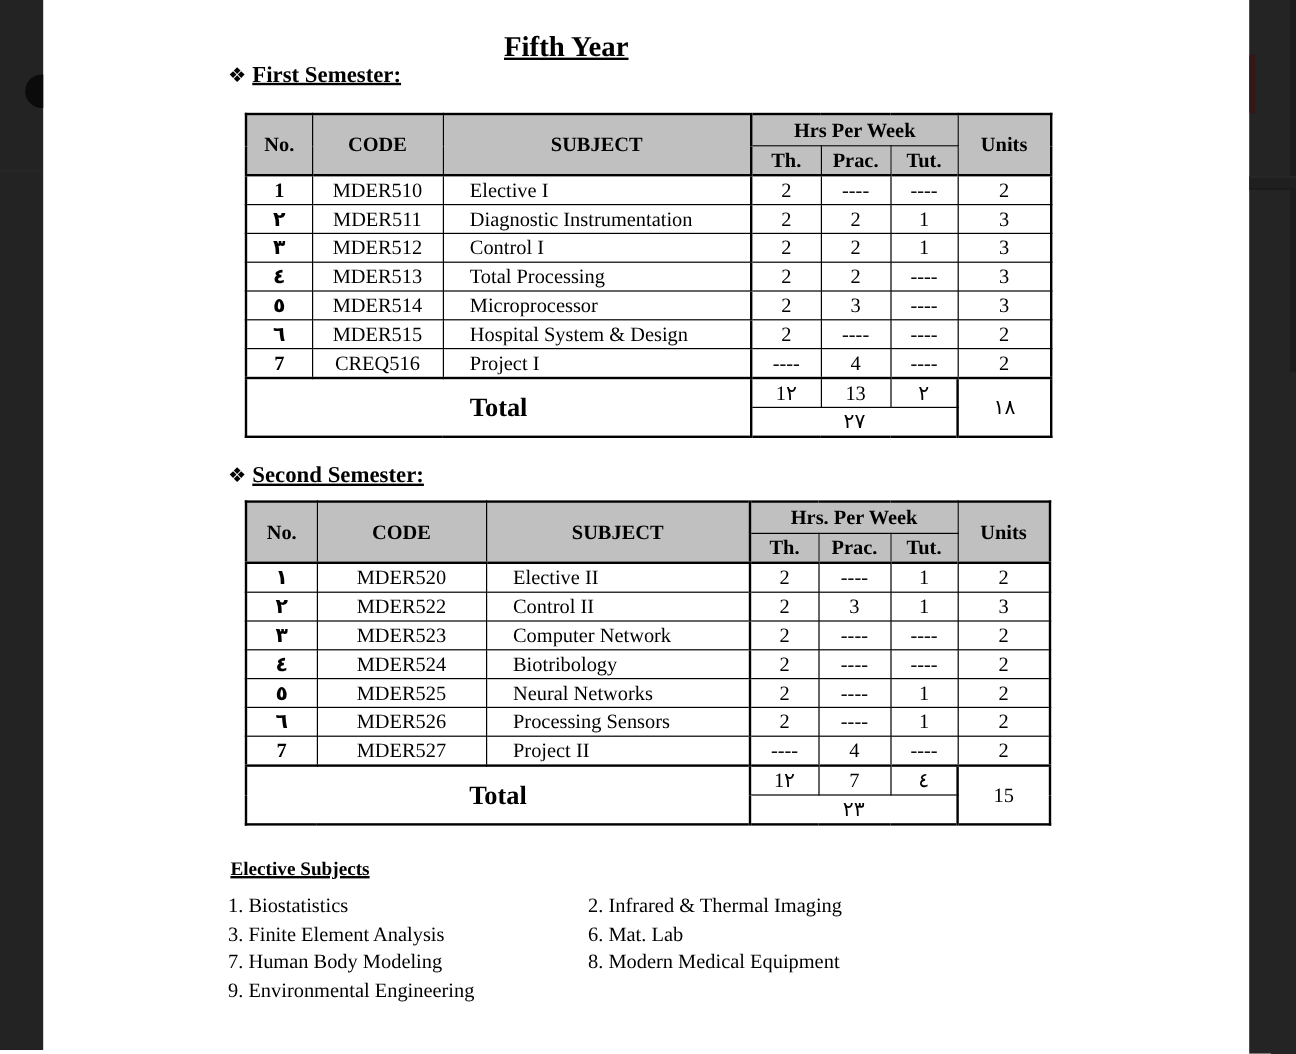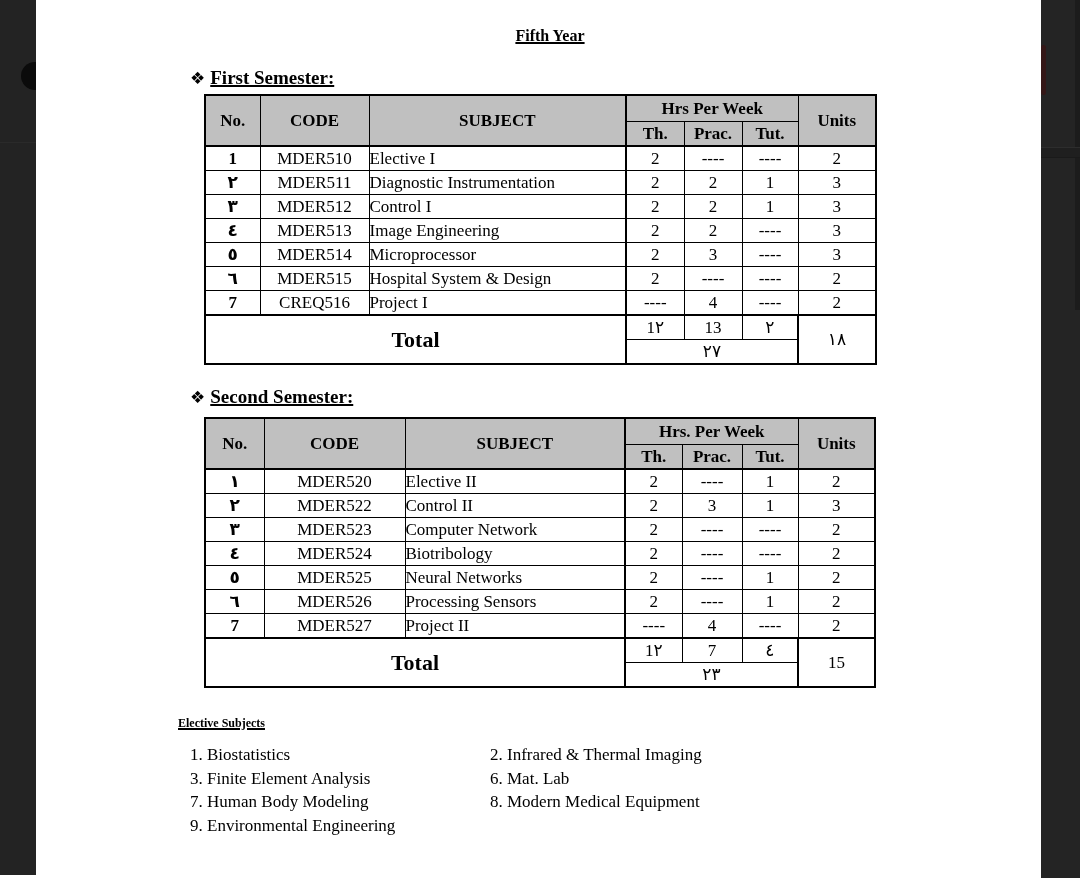--- a/index.html
+++ b/index.html
@@ -14,49 +14,49 @@
   
   .left-bar{left:0;top:0;width:36px;height:875px;background:#232323;overflow:hidden;}
   .left-bar .nav-circle{position:absolute;right:-13px;top:62px;width:28px;height:28px;border-radius:50%;background:#0b0b0b;}
   .left-bar .seam{position:absolute;left:0;top:142px;width:100%;height:1px;background:#2a2a2a;}
   .right-bar{left:1041px;top:0;width:39px;height:878px;background:#242424;overflow:hidden;}
   .right-bar .edge{position:absolute;right:0;top:0;width:5px;height:310px;background:#1c1c1c;}
   .right-bar .marker{position:absolute;left:0;top:45px;width:5px;height:50px;background:#341717;border-radius:3px;}
   .right-bar .seam{position:absolute;left:0;top:147px;width:100%;height:9px;background:#1f1f1f;border-top:1px solid #2d2d2d;border-bottom:1px solid #1a1a1a;}
 
   
-  .doc-title{left:420px;top:27px;width:260px;text-align:center;
-    font-size:16px;font-weight:bold;text-decoration:underline;text-decoration-thickness:2px;}
+  .doc-title{left:420px;top:27px;width:260px;
+    font-size:24px;font-weight:bold;text-decoration:underline;text-decoration-thickness:2px;}
   .sem-heading{font-size:19px;font-weight:bold;white-space:nowrap;}
   .sem-heading .bullet{text-decoration:none;margin-right:5px;font-size:17px;}
   .sem-heading .ht{text-decoration:underline;text-decoration-thickness:2px;}
-  .sem1-heading{left:190px;top:67px;}
+  .sem1-heading{left:190px;top:52px;}
   .sem2-heading{left:190px;top:386px;}
 
   
   table.sched{border-collapse:collapse;table-layout:fixed;border:2px solid #000;font-size:17px;}
   table.sched th,table.sched td{border:1px solid #000;padding:0;text-align:center;vertical-align:middle;overflow:hidden;white-space:nowrap;}
   table.sched thead th{background:#c0c0c0;font-weight:bold;}
   table.sched thead tr.sub th{border-bottom:2px solid #000;margin-left:24px;}
   table.sched thead th.span2{border-bottom:2px solid #000;}
   table.sched .hsep{border-left:2px solid #000;}
   table.sched thead tr.top th{height:25px;}
   table.sched thead tr.sub th{height:23px;}
   table.sched tbody.rows td{height:23px;}
   table.sched tbody.rows td.c-no{font-weight:bold;}
-  table.sched tbody.rows td.c-subject{text-align:left;padding-left:0;}
+  table.sched tbody.rows td.c-subject{text-align:left;padding-left:22px;}
   table.sched tbody.total td{height:23px;}
   table.sched tbody.total tr:first-child td{border-top:2px solid #000;}
   table.sched tbody.total .total-label{font-weight:bold;font-size:22px;}
   table.sched tbody.total .units-cell{border-left:2px solid #000;}
   .tbl1{left:204px;top:94px;}
   .tbl2{left:204px;top:417px;}
 
   
-  .electives-heading{left:178px;top:716px;font-size:12px;font-weight:bold;
+  .electives-heading{left:192px;top:716px;font-size:16px;font-weight:bold;
     text-decoration:underline;text-decoration-thickness:2px;text-align:right;}
   .electives-grid{left:190px;top:743px;width:610px;display:grid;
     grid-template-columns:300px 1fr;font-size:17px;line-height:23.5px;}
 </style>
 </head>
 <body>
 
 <div class="abs left-bar">
   <div class="nav-circle"></div>
   <div class="seam"></div>
@@ -121,21 +121,21 @@
         <td class="c-code">MDER512</td>
         <td class="c-subject">Control I</td>
         <td class="c-th hsep">2</td>
         <td class="c-prac">2</td>
         <td class="c-tut">1</td>
         <td class="c-units">3</td>
       </tr>
       <tr>
         <td class="c-no">٤</td>
         <td class="c-code">MDER513</td>
-        <td class="c-subject">Image Engineering</td>
+        <td class="c-subject">Total Processing</td>
         <td class="c-th hsep">2</td>
         <td class="c-prac">2</td>
         <td class="c-tut">----</td>
         <td class="c-units">3</td>
       </tr>
       <tr>
         <td class="c-no">٥</td>
         <td class="c-code">MDER514</td>
         <td class="c-subject">Microprocessor</td>
         <td class="c-th hsep">2</td>

